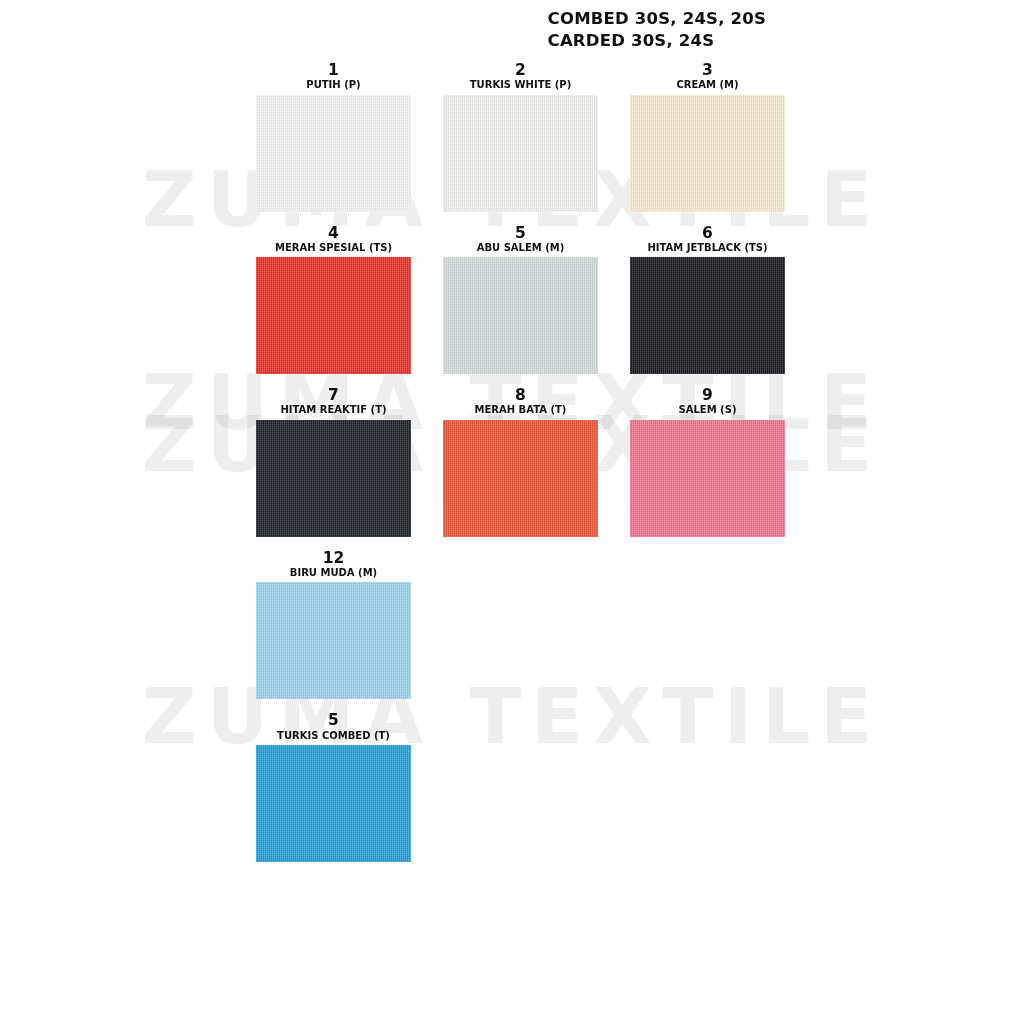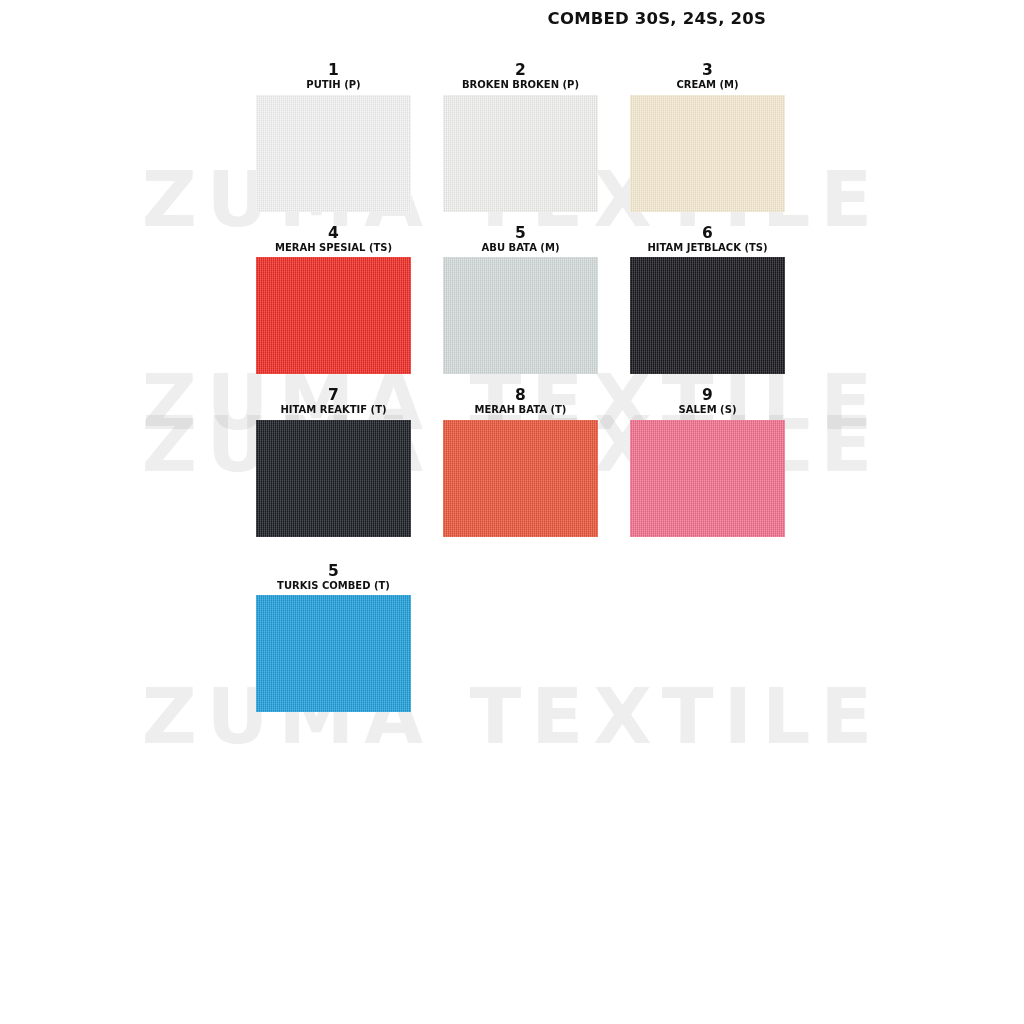--- a/index.html
+++ b/index.html
@@ -129,49 +129,50 @@
 
   <div class="watermark-layer">
     <div class="watermark wm-1">ZUMA TEXTILE</div>
     <div class="watermark wm-2">ZUMA TEXTILE</div>
     <div class="watermark wm-3">ZUMA TEXTILE</div>
     <div class="watermark wm-4">ZUMA TEXTILE</div>
   </div>
 
   <div class="header">
     <div>COMBED 30S, 24S, 20S</div>
+    <div>CARDED 30S, 24S</div>
   </div>
 
   <div class="grid" id="swatch-grid">
       <div class="row">
         <div class="cell">
           <div class="swatch-index">1</div>
           <div class="swatch-name">PUTIH (P)</div>
           <div class="swatch" style="background-color: rgb(244, 244, 244);"></div>
         </div>
         <div class="cell">
           <div class="swatch-index">2</div>
-          <div class="swatch-name">BROKEN BROKEN (P)</div>
+          <div class="swatch-name">TURKIS WHITE (P)</div>
           <div class="swatch" style="background-color: rgb(241, 241, 239);"></div>
         </div>
         <div class="cell">
           <div class="swatch-index">3</div>
           <div class="swatch-name">CREAM (M)</div>
           <div class="swatch" style="background-color: rgb(246, 235, 210);"></div>
         </div>
       </div>
       <div class="row">
         <div class="cell">
           <div class="swatch-index">4</div>
           <div class="swatch-name">MERAH SPESIAL (TS)</div>
           <div class="swatch" style="background-color: rgb(238, 43, 36);"></div>
         </div>
         <div class="cell">
           <div class="swatch-index">5</div>
-          <div class="swatch-name">ABU BATA (M)</div>
+          <div class="swatch-name">ABU SALEM (M)</div>
           <div class="swatch" style="background-color: rgb(212, 219, 219);"></div>
         </div>
         <div class="cell">
           <div class="swatch-index">6</div>
           <div class="swatch-name">HITAM JETBLACK (TS)</div>
           <div class="swatch" style="background-color: rgb(23, 22, 28);"></div>
         </div>
       </div>
       <div class="row">
         <div class="cell">
@@ -184,20 +185,25 @@
           <div class="swatch-name">MERAH BATA (T)</div>
           <div class="swatch" style="background-color: rgb(233, 86, 58);"></div>
         </div>
         <div class="cell">
           <div class="swatch-index">9</div>
           <div class="swatch-name">SALEM (S)</div>
           <div class="swatch" style="background-color: rgb(242, 113, 142);"></div>
         </div>
       </div>
       <div class="row">
+        <div class="cell">
+          <div class="swatch-index">12</div>
+          <div class="swatch-name">BIRU MUDA (M)</div>
+          <div class="swatch" style="background-color: rgb(155, 209, 234);"></div>
+        </div>
       </div>
       <div class="row">
         <div class="cell">
           <div class="swatch-index">5</div>
           <div class="swatch-name">TURKIS COMBED (T)</div>
           <div class="swatch" style="background-color: rgb(31, 158, 217);"></div>
         </div>
       </div>
     </div>
 

